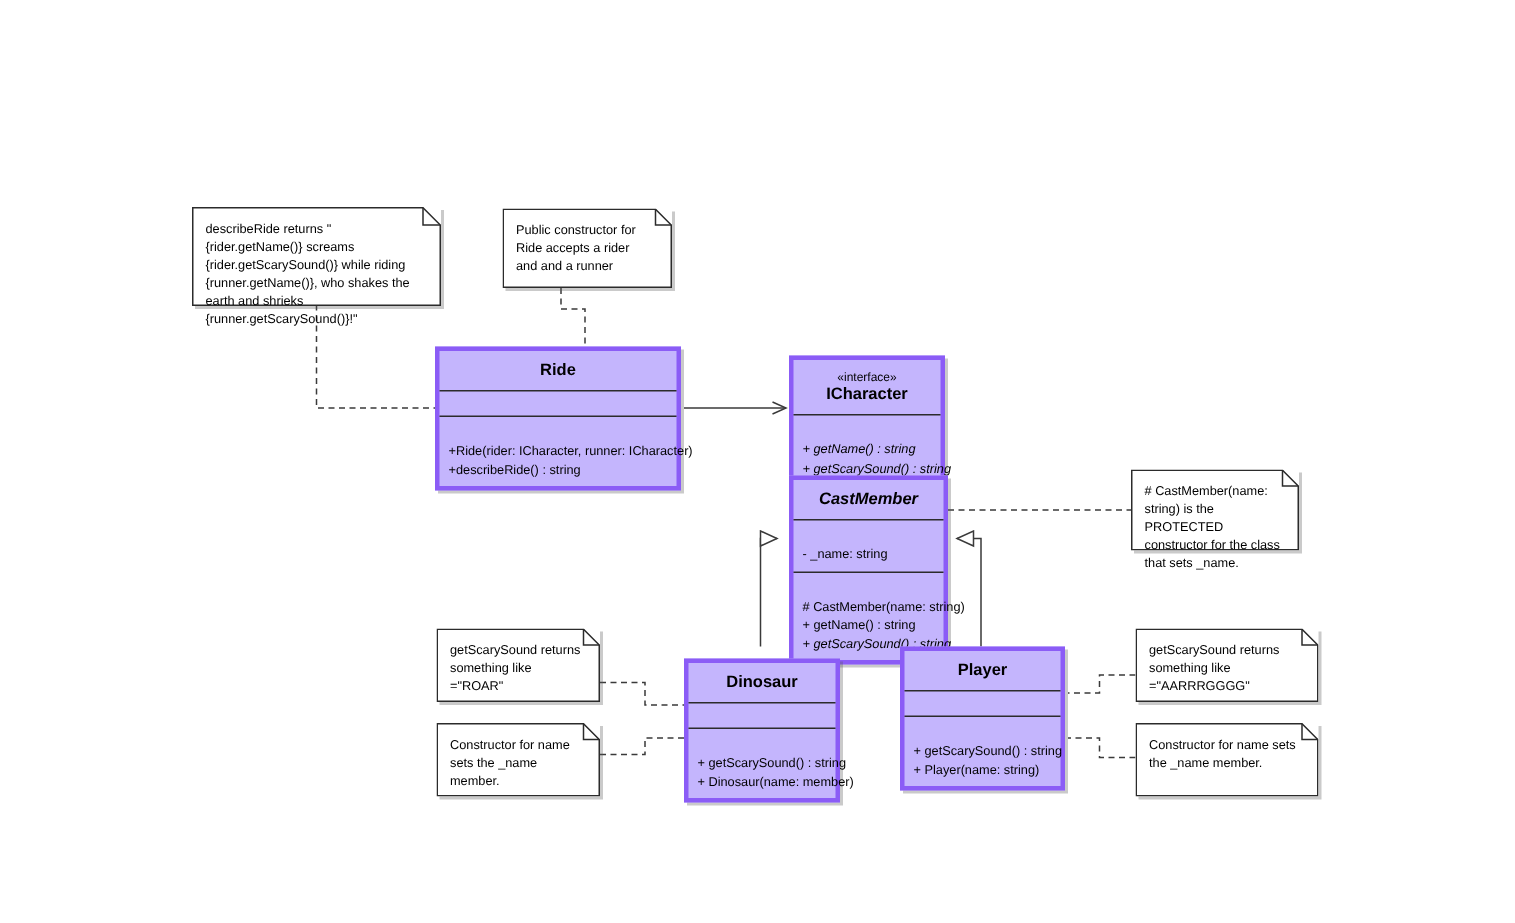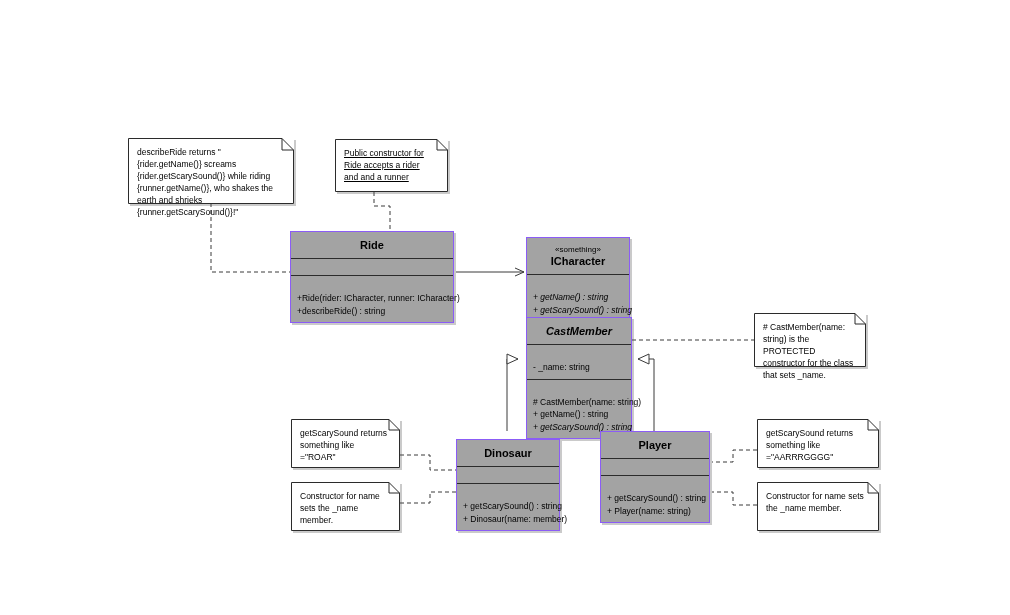--- a/index.html
+++ b/index.html
@@ -25,22 +25,22 @@
     position: absolute;
     left: 0; top: 0;
     width: 1010px;
     height: 615px;
     pointer-events: none;
   }
 
   
   .uml-class {
     position: absolute;
-    background: #a3a3a3;
-    border: 1px solid #8b5cf6;
+    background: #c4b5fd;
+    border: 3px solid #8b5cf6;
     box-sizing: border-box;
     box-shadow: 2px 2px 0 rgba(90,90,90,0.32);
   }
   .uml-class .cls-title {
     text-align: center;
     font-size: 11px;
     font-weight: bold;
     padding: 7px 4px 7px 4px;
     line-height: 12px;
   }
@@ -149,42 +149,42 @@
   </svg>
 
   <div class="uml-note" style="left:128px; top:138px; width:166px; height:66px;">
     <svg class="note-shape" viewBox="0 0 166 66" preserveAspectRatio="none" xmlns="http://www.w3.org/2000/svg">
       <path d="M0.5,0.5 L154,0.5 L165.5,12 L165.5,65.5 L0.5,65.5 z" fill="#ffffff" stroke="#2b2b2b" stroke-width="1"></path>
       <path d="M154,0.5 L154,12 L165.5,12" fill="none" stroke="#2b2b2b" stroke-width="1"></path>
     </svg>
     <div class="note-text">describeRide returns "{rider.getName()} screams {rider.getScarySound()} while riding {runner.getName()}, who shakes the earth and shrieks {runner.getScarySound()}!"</div>
   </div>
 
-  <div class="uml-note" style="left:335px; top:139px; width:113px; height:53px;text-decoration:underline;">
+  <div class="uml-note" style="left:335px; top:139px; width:113px; height:53px;">
     <svg class="note-shape" viewBox="0 0 113 53" preserveAspectRatio="none" xmlns="http://www.w3.org/2000/svg">
       <path d="M0.5,0.5 L102,0.5 L112.5,11 L112.5,52.5 L0.5,52.5 z" fill="#ffffff" stroke="#2b2b2b" stroke-width="1"></path>
       <path d="M102,0.5 L102,11 L112.5,11" fill="none" stroke="#2b2b2b" stroke-width="1"></path>
     </svg>
     <div class="note-text">Public constructor for Ride accepts a rider and and a runner</div>
   </div>
 
   <div class="uml-class" style="left:290px; top:231px; width:164px;">
     <div class="cls-title">
       <span class="cls-name">Ride</span>
     </div>
     <div class="cls-sep cls-compartment empty"></div>
     <div class="cls-sep cls-compartment">
       <div class="member">+Ride(rider: ICharacter, runner: ICharacter)</div>
       <div class="member">+describeRide() : string</div>
     </div>
   </div>
 
   <div class="uml-class" style="left:526px; top:237px; width:104px;">
     <div class="cls-title">
-      <span class="cls-stereotype">«something»</span>
+      <span class="cls-stereotype">«interface»</span>
       <span class="cls-name">ICharacter</span>
     </div>
     <div class="cls-sep cls-compartment">
       <div class="member italic">+ getName() : string</div>
       <div class="member italic">+ getScarySound() : string</div>
     </div>
   </div>
 
   <div class="uml-class abstract" style="left:526px; top:317px; width:106px;">
     <div class="cls-title">

